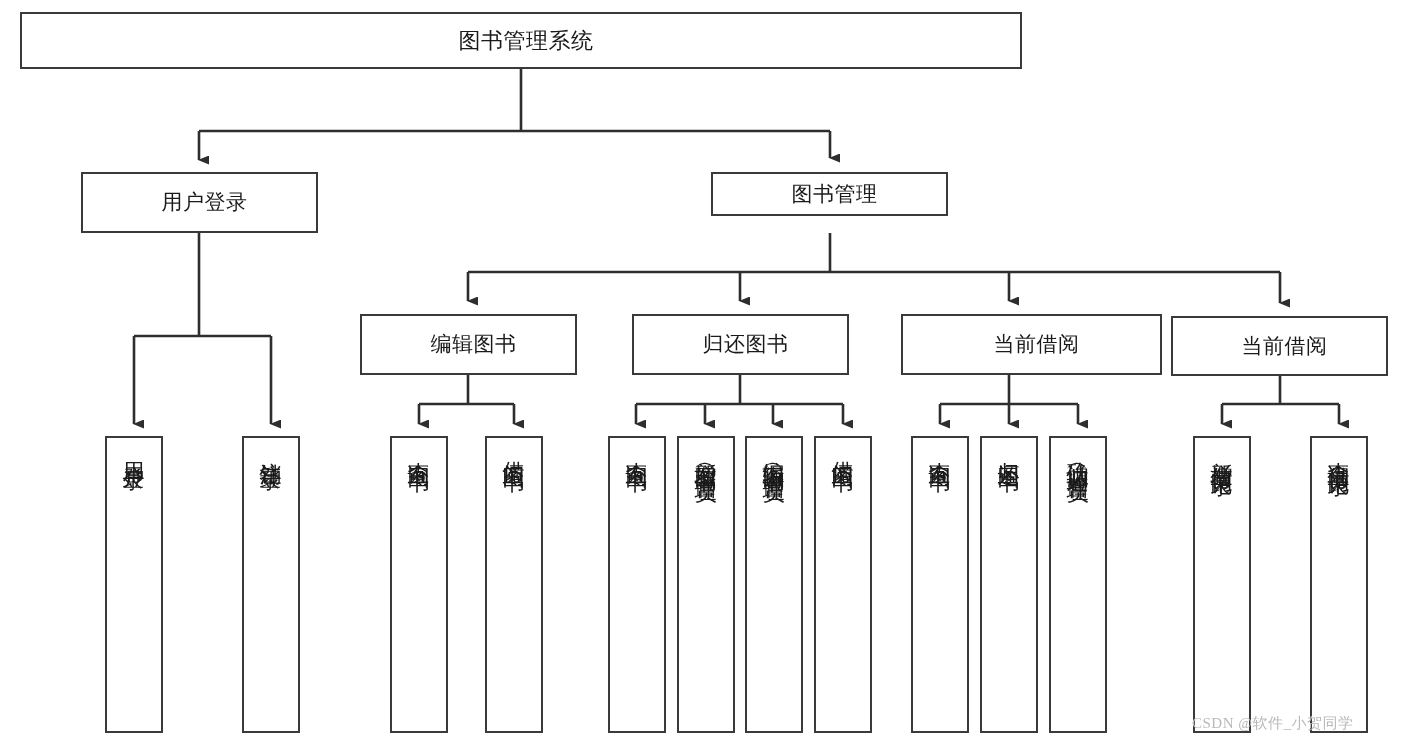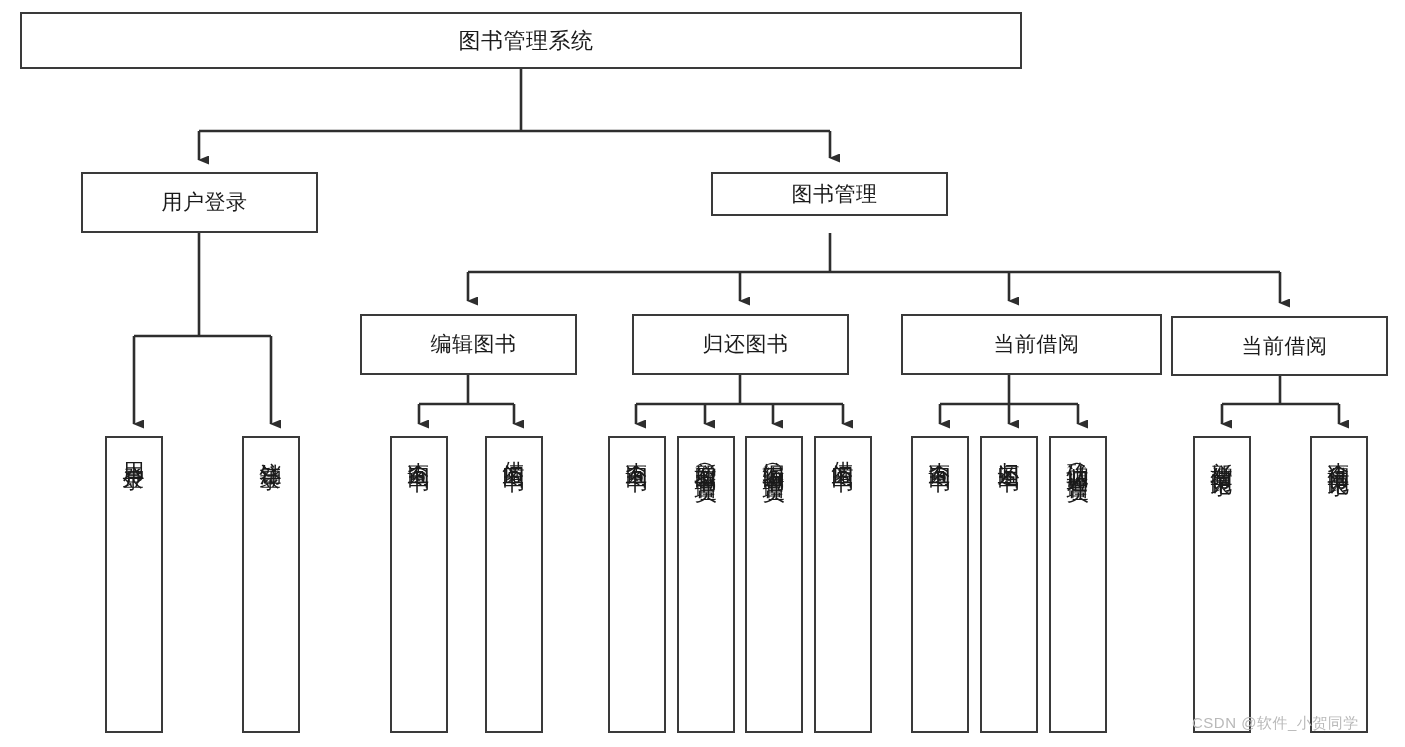--- a/index.html
+++ b/index.html
@@ -65,21 +65,21 @@
   }
   #watermark {
     position: absolute;
     left: 1192px;
     top: 714px;
     font-size: 15px;
     color: #b9b9b9;
     letter-spacing: 0.5px;
     white-space: nowrap;
     z-index: 5;
-    font-family: Liberation Sans, sans-serif;
+    font-family: Liberation Serif, serif;
   }
 </style>
 </head>
 <body>
 
 <div id="diagram-root">
 
   <svg id="edges-layer" viewBox="0 0 1405 747" width="1405" height="747" aria-hidden="true">
     <defs>
       <marker id="arrowhead" markerWidth="9" markerHeight="11" refX="4.5" refY="10" orient="auto" markerUnits="userSpaceOnUse">

